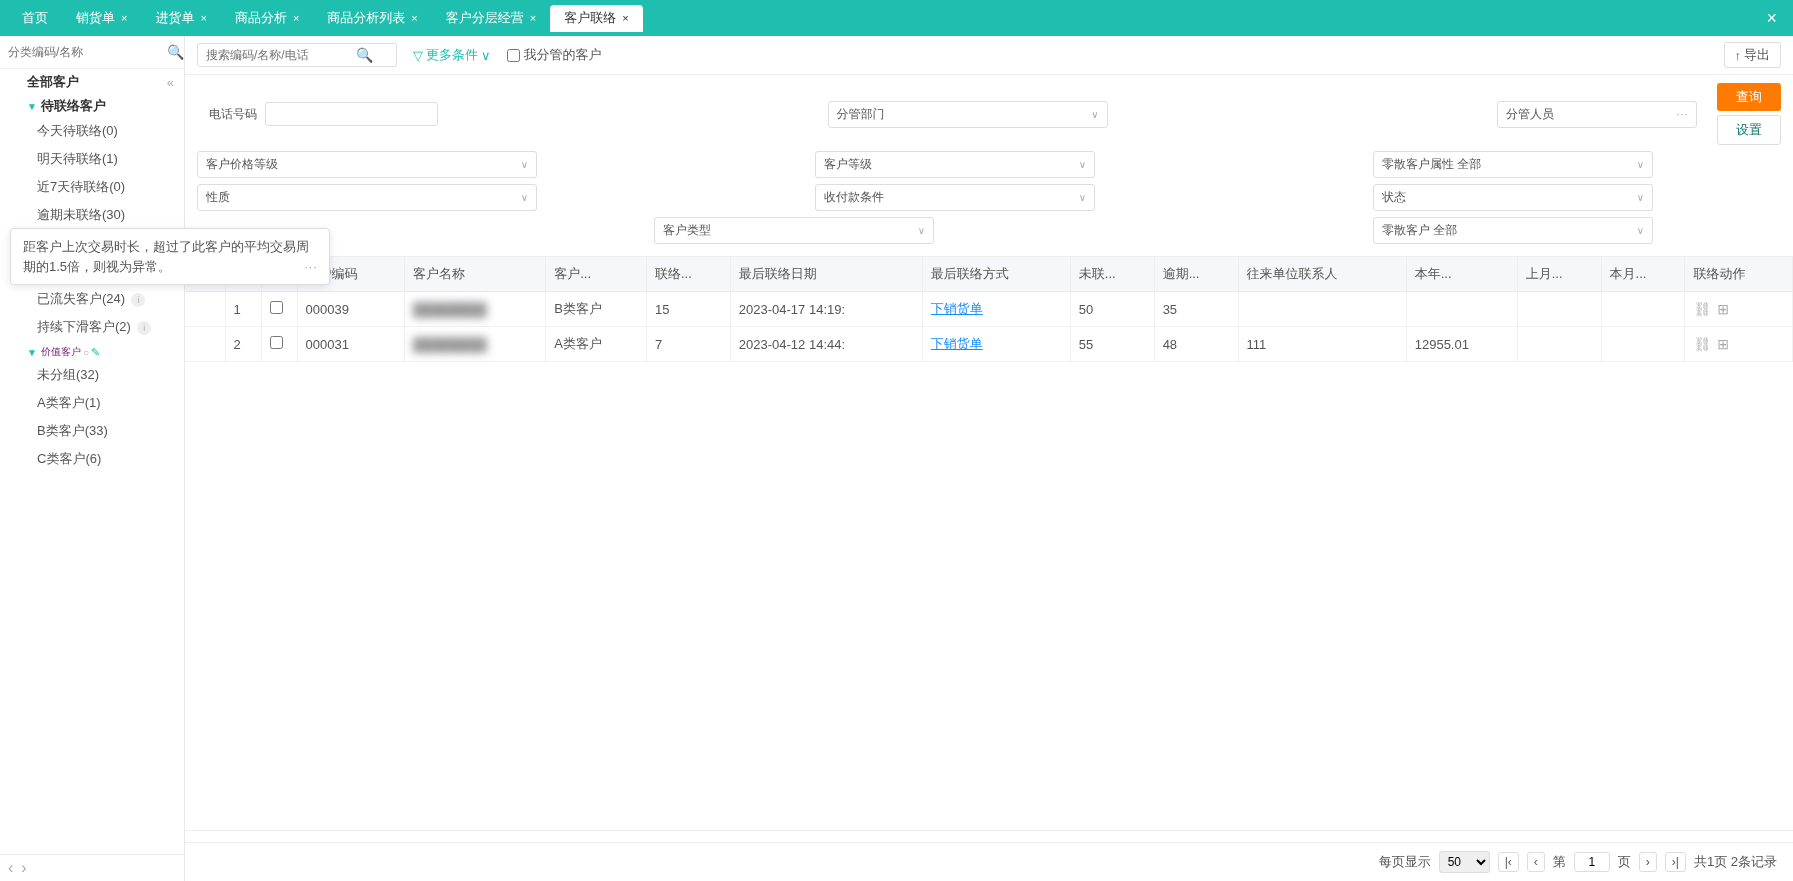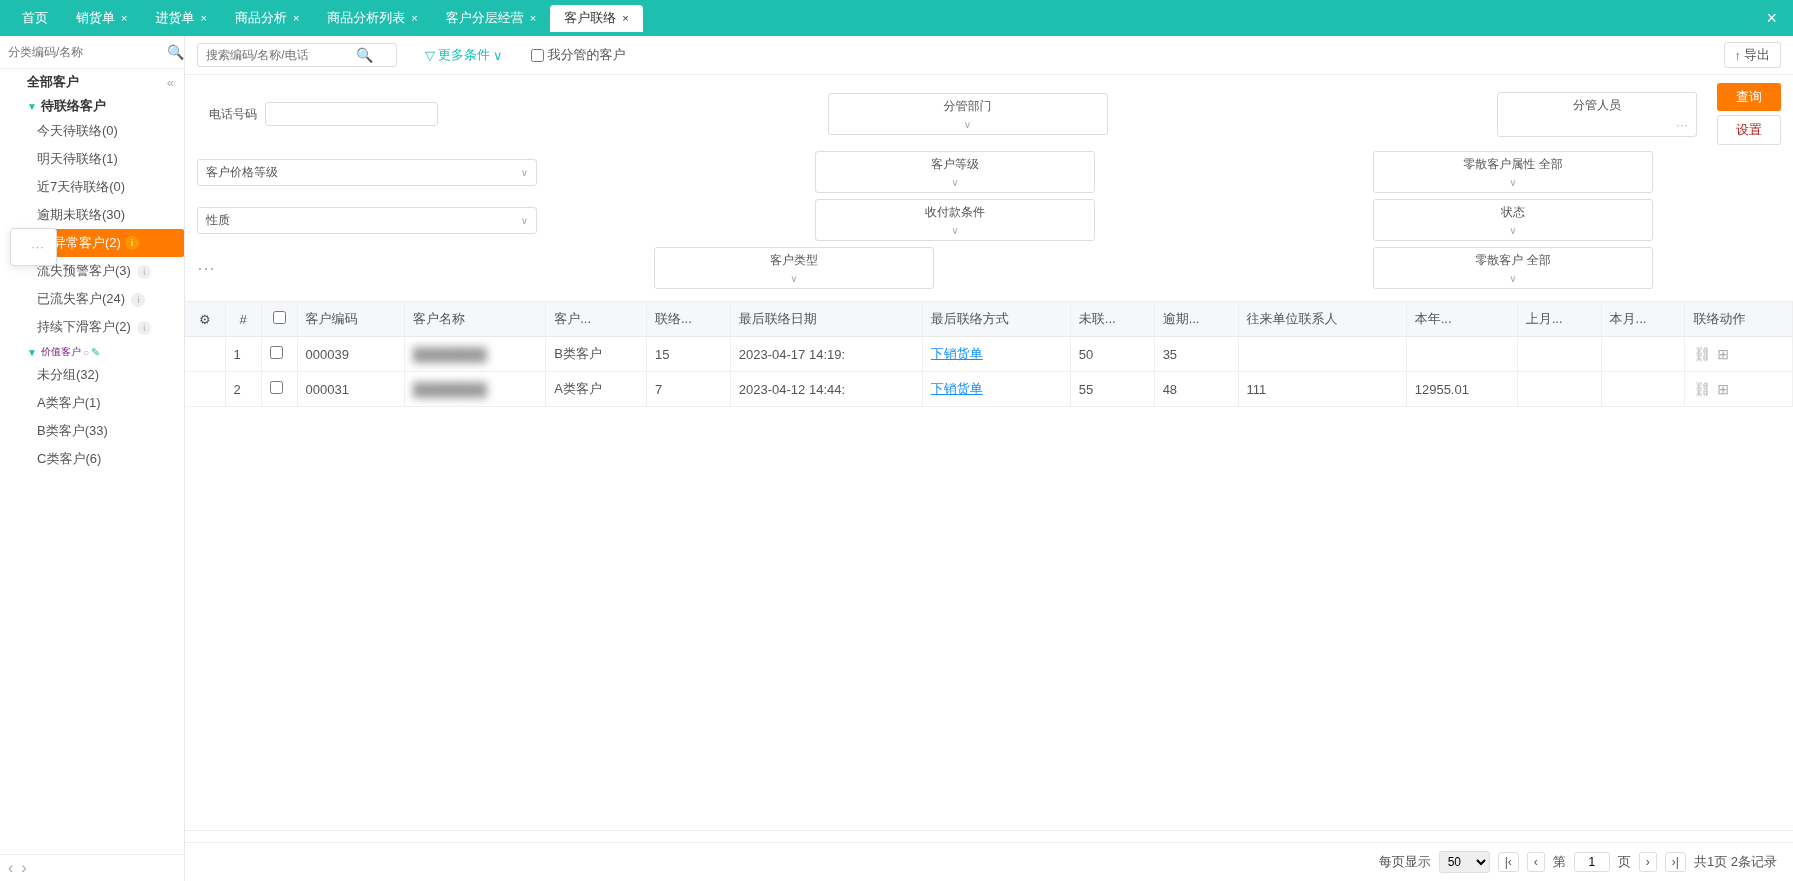--- a/index.html
+++ b/index.html
@@ -72,21 +72,21 @@
     
     .content-area {
       flex: 1; display: flex; flex-direction: column; overflow: hidden;
       background: #f5f7fa;
     }
 
     
     .filter-bar {
       background: #fff; padding: 6px 12px;
       border-bottom: 1px solid #eee;
-      display: flex; align-items: center; gap: 20px;
+      display: flex; align-items: center; gap: 8px;
     }
     .filter-search-box {
       display: flex; align-items: center;
       border: 1px solid #ddd; border-radius: 3px; padding: 3px 8px;
       background: #fff; min-width: 200px;
     }
     .filter-search-box input {
       border: none; outline: none; font-size: 12px; color: #666; width: 150px;
     }
     .filter-search-box .si { color: #aaa; font-size: 14px; }
@@ -115,30 +115,30 @@
       display: flex; align-items: center; gap: 8px; margin-bottom: 6px;
     }
     .adv-row:last-child { margin-bottom: 4px; }
     .adv-field {
       display: flex; align-items: center;
       border: 1px solid #ddd; border-radius: 3px;
       padding: 4px 8px; background: #fff; min-width: 200px; cursor: pointer;
       justify-content: space-between; gap: 4px;
     }
     .adv-field.wide { min-width: 340px; }
-    .adv-field.medium { min-width: 280px; flex-direction: column; }
+    .adv-field.medium { min-width: 280px; }
     .adv-field span { font-size: 12px; color: #aaa; }
     .adv-field .label { color: #555; }
     .adv-field .arrow-down { color: #aaa; font-size: 10px; }
     .query-btn {
       background: #ff7a00; color: #fff; border: none; border-radius: 3px;
       padding: 5px 18px; cursor: pointer; font-size: 13px;
     }
     .setting-btn {
-      background: #fff; color: #b91c1c; border: 1px solid #ddd; border-radius: 3px;
+      background: #fff; color: #0f766e; border: 1px solid #ddd; border-radius: 3px;
       padding: 5px 18px; cursor: pointer; font-size: 13px;
     }
     .adv-label {
       font-size: 12px; color: #555; white-space: nowrap; min-width: 60px; text-align: right;
     }
     .adv-input {
       border: 1px solid #ddd; border-radius: 3px;
       padding: 4px 8px; font-size: 12px; color: #555; outline: none; background: #fff;
       min-width: 140px;
     }
@@ -321,20 +321,21 @@
       </div>
     </div>
 
     <div style="border-top:1px solid #eee; padding:4px 8px; display:flex; gap:8px; align-items:center; background:#fff;">
       <span style="color:#aaa;cursor:pointer;font-size:16px;">‹</span>
       <span style="color:#aaa;cursor:pointer;font-size:16px;">›</span>
     </div>
   </div>
 
   <div class="tooltip-box">
+    <span>距客户上次交易时长，超过了此客户的平均交易周期的1.5倍，则视为异常。</span>
     <span style="float:right; color:#aaa; cursor:pointer; margin-left:8px;">···</span>
   </div>
 
   <div class="content-area">
 
     <div class="filter-bar">
       <div class="filter-search-box">
         <input type="text" placeholder="搜索编码/名称/电话" style="">
         <span class="si">🔍</span>
       </div>

